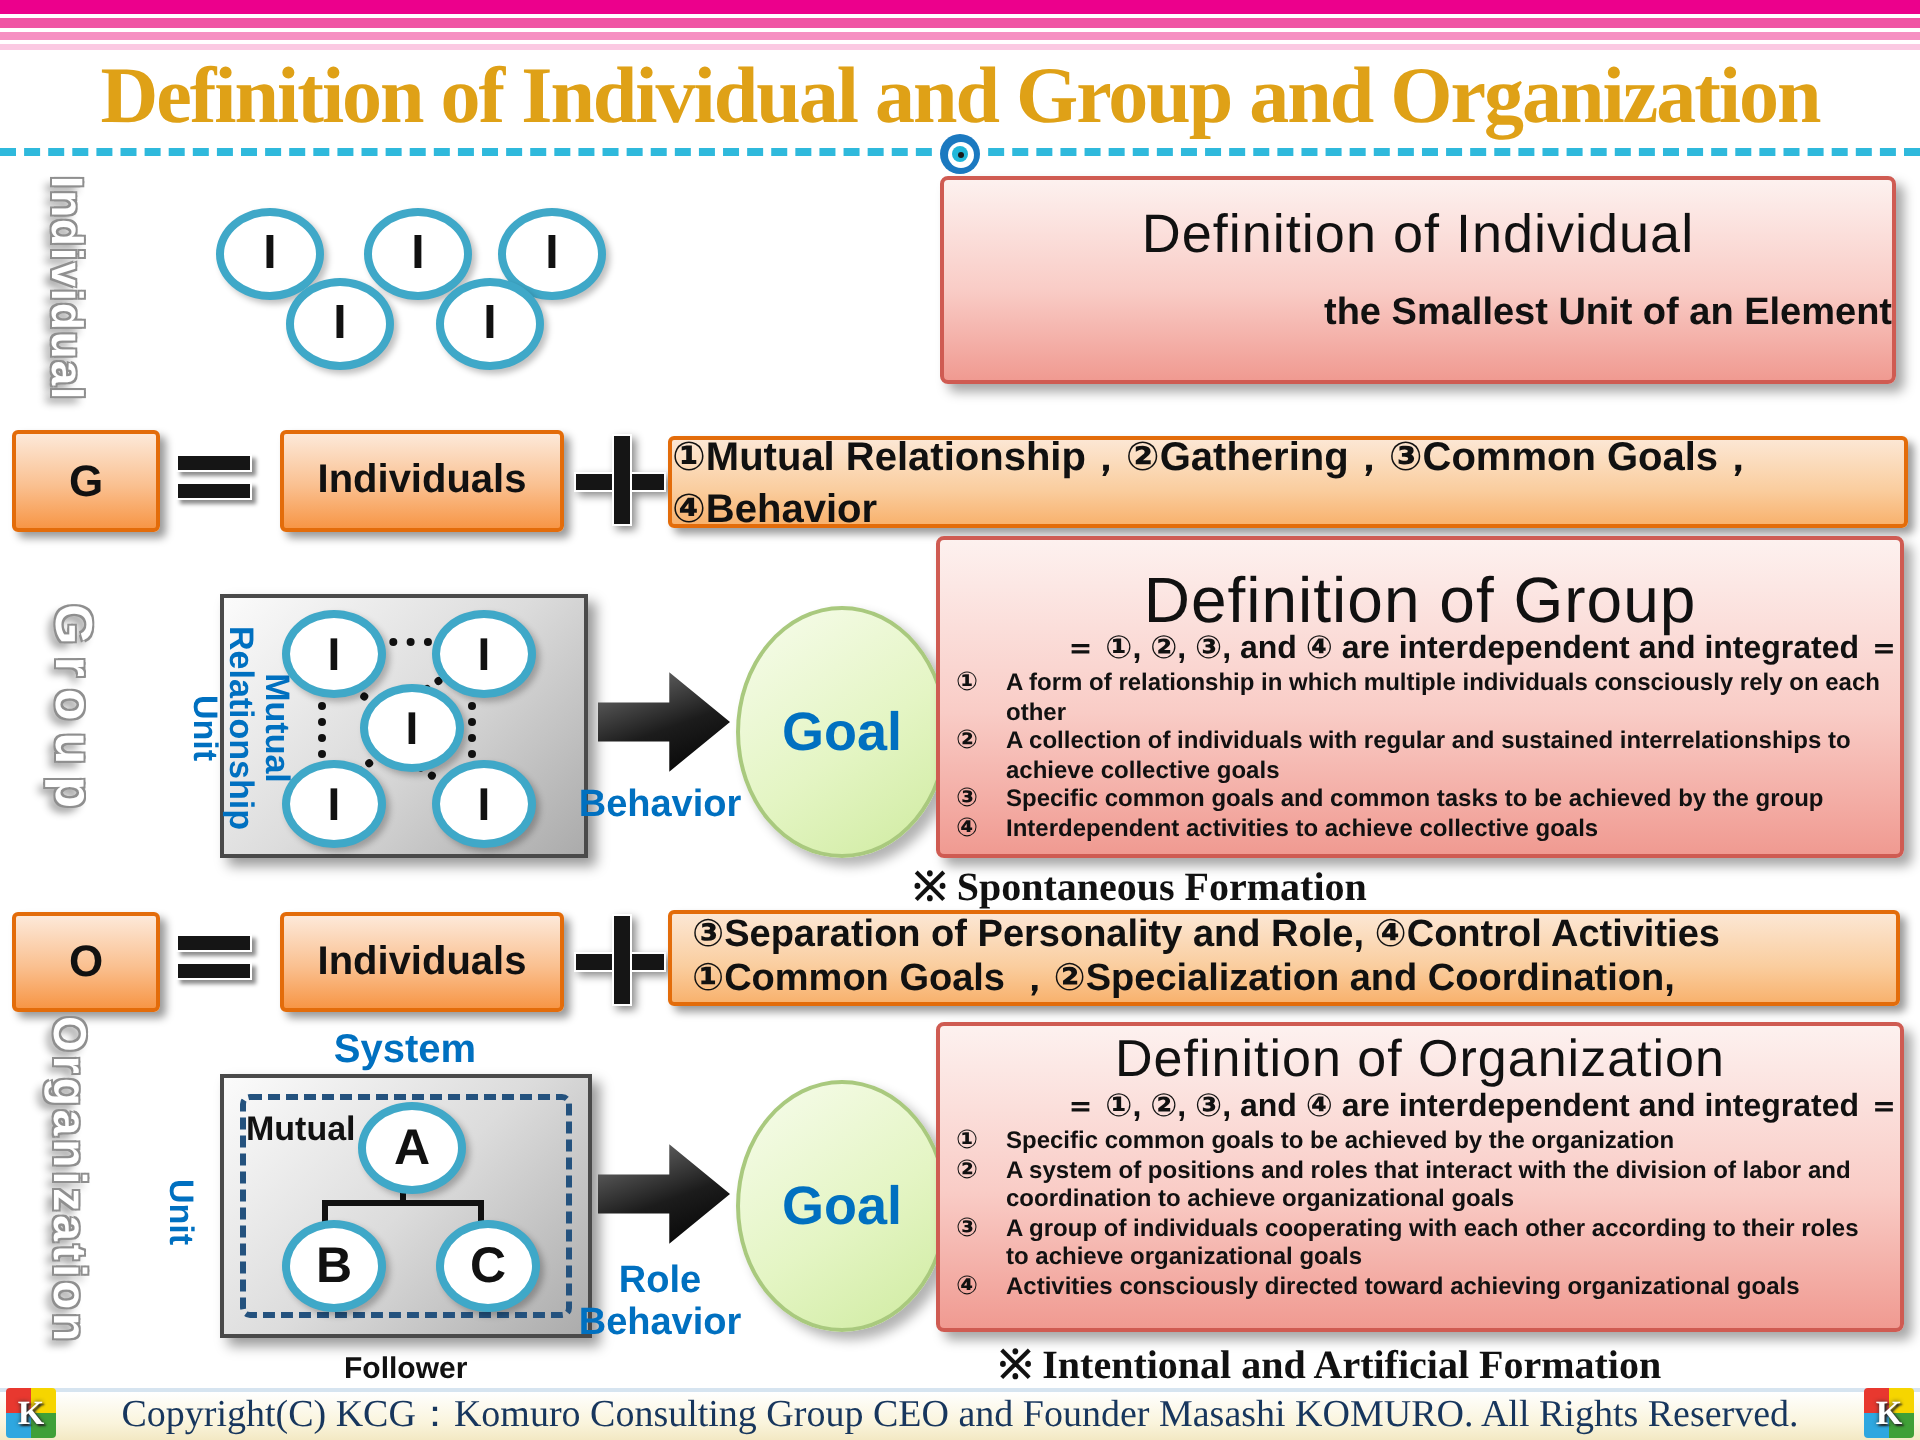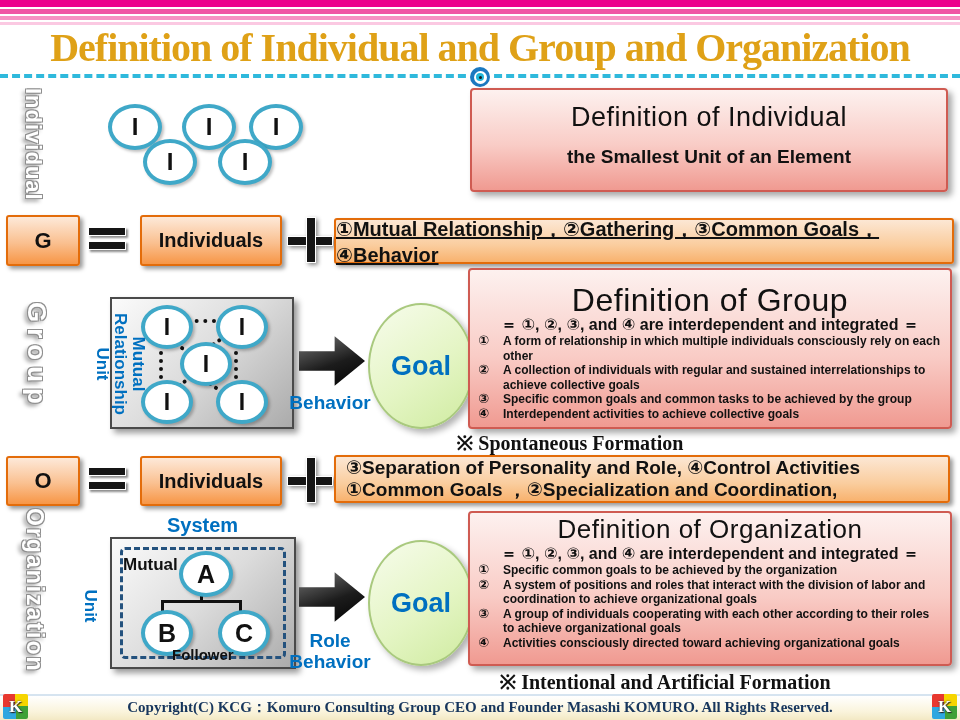--- a/index.html
+++ b/index.html
@@ -32,21 +32,21 @@
       3px 3px 4px rgba(0,0,0,0.45);}
 
   
   .orange-box{position:absolute;background:linear-gradient(180deg,#FDE9D9 0%,#FAC090 55%,#F79646 100%);
     border:2px solid #E36C0A;border-radius:3px;box-shadow:3px 3px 4px rgba(0,0,0,0.4);
     display:flex;align-items:center;justify-content:center;font-weight:bold;color:#111;}
   .orange-wide{background:linear-gradient(180deg,#FCE7D4 0%,#FACD9E 60%,#F8B26E 100%);}
   .pink-card{position:absolute;background:linear-gradient(180deg,#FDF1EF 0%,#F9CCC6 55%,#F09A91 100%);
     border:2px solid #CF5B52;border-radius:4px;box-shadow:4px 4px 6px rgba(0,0,0,0.35);color:#111;}
   .card-title{text-align:center;font-weight:normal;letter-spacing:0.5px;}
-  .card-sub{text-align:center;font-weight:bold;}
+  .card-sub{text-align:right;font-weight:bold;}
   .def-item{display:flex;gap:5px;padding:0 8px 0 8px;font-weight:bold;font-size:12px;
     line-height:14.5px;color:#111;}
   .def-num{width:20px;flex:none;font-size:13px;}
   .def-text{flex:1;}
 
   
   .circle{position:absolute;background:#fff;border:4px solid #3FA8C8;border-radius:50%;
     display:flex;align-items:center;justify-content:center;font-weight:bold;color:#111;
     box-shadow:2px 2px 3px rgba(0,0,0,0.25);}
 
@@ -85,21 +85,21 @@
 
   .serif-note{position:absolute;font-family:"Liberation Serif","DejaVu Serif",serif;
     font-weight:bold;font-size:20px;color:#111;text-align:center;white-space:nowrap;}
 
   
   .footer{position:absolute;left:0;top:694px;width:960px;height:26px;
     background:linear-gradient(180deg,#FFFFFF 0%,#FAF4DC 60%,#F1E6BE 100%);
     border-top:2px solid #D6E4F0;}
   .copyright{position:absolute;left:0;top:694px;width:960px;height:26px;line-height:27px;
     text-align:center;font-family:"Liberation Serif","DejaVu Serif",serif;
-    font-size:15px;color:#17365D;font-weight:bold;}
+    font-size:19px;color:#17365D;}
   .klogo{position:absolute;top:694px;width:25px;height:25px;border-radius:2px;
     background:conic-gradient(from -90deg,#E8382F 0 25%,#F6D500 0 50%,#3FA037 0 75%,#2EA7E0 0 100%);
     display:flex;align-items:center;justify-content:center;
     font-family:"Liberation Serif","DejaVu Serif",serif;font-weight:bold;font-size:17px;color:#fff;
     text-shadow:0 0 2px #333,1px 1px 1px #222;}
 </style>
 </head>
 <body>
 
 <div class="slide">
@@ -142,21 +142,21 @@
   <div class="orange-box" style="left:6px;top:215px;width:70px;height:47px;font-size:22px;">G</div>
   <div class="eqwrap" style="left:88px;top:227px;">
     <div class="eqbar"></div>
       <div class="eqbar"></div>
   </div>
   <div class="orange-box" style="left:140px;top:215px;width:138px;height:47px;font-size:20px;">Individuals</div>
   <div class="pluswrap" style="left:287px;top:217px;">
     <div class="plus-h"></div>
       <div class="plus-v"></div>
   </div>
-  <div class="orange-box orange-wide" style="left:334px;top:218px;width:616px;height:42px;font-size:20px;text-decoration:underline;">①Mutual Relationship，②Gathering，③Common Goals，④Behavior</div>
+  <div class="orange-box orange-wide" style="left:334px;top:218px;width:616px;height:42px;font-size:20px;">①Mutual Relationship，②Gathering，③Common Goals，④Behavior</div>
 
   <div class="vlabel" style="left:52px;top:302px;font-size:26px;letter-spacing:6px;">Group</div>
 
   <div class="unitbox" style="left:110px;top:297px;width:180px;height:128px;"></div>
 
   <div class="rot-blue" style="left:147px;top:303px;width:122px;font-size:17px;line-height:18px;">
     <div>Mutual</div>
     <div>Relationship</div>
     <div>Unit</div>
   </div>
@@ -248,21 +248,21 @@
   <div class="circle" style="left:179px;top:551px;width:46px;height:38px;font-size:25px;">
       <span>A</span>
     </div>
   <div class="circle" style="left:141px;top:610px;width:44px;height:38px;font-size:25px;">
       <span>B</span>
     </div>
   <div class="circle" style="left:218px;top:610px;width:44px;height:38px;font-size:25px;">
       <span>C</span>
     </div>
 
-  <div style="position:absolute;left:172px;top:646px;font-weight:bold;font-size:15px;color:#111;">Follower</div>
+  <div style="position:absolute;left:172px;top:676px;font-weight:bold;font-size:15px;color:#111;">Follower</div>
 
   <div class="rot-blue" style="left:100px;top:584px;width:44px;font-size:17px;">Unit</div>
 
   <div class="arrow" style="left:299px;top:570px;"></div>
   <div class="blue-note" style="left:286px;top:630px;width:88px;font-size:19px;line-height:21px;">
     <div>Role</div>
     <div>Behavior</div>
   </div>
   <div class="goal" style="left:368px;top:540px;">
     <span>Goal</span>

